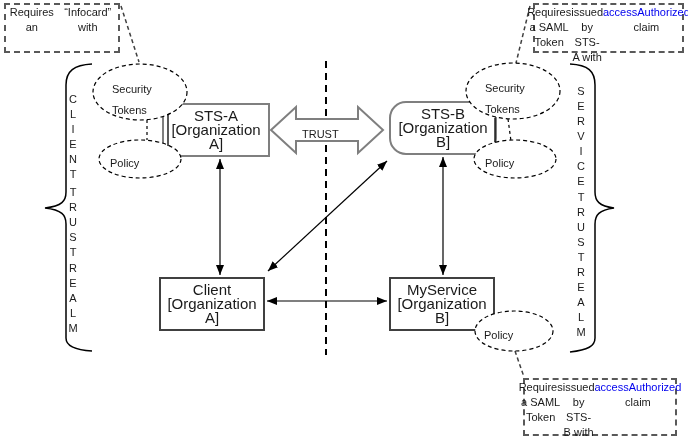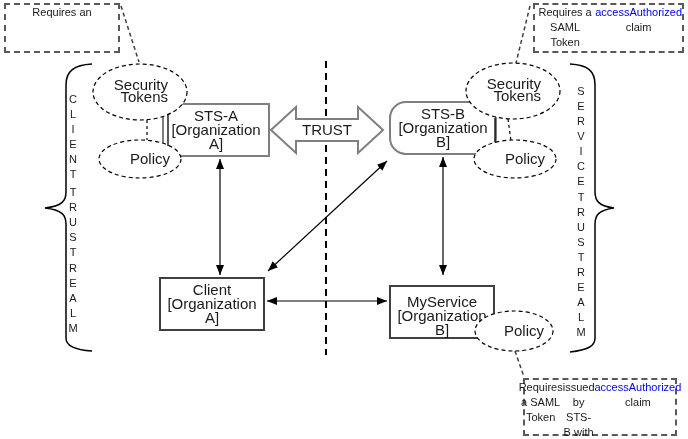--- a/index.html
+++ b/index.html
@@ -4,21 +4,21 @@
 <style>
   html,body{margin:0;padding:0;background:#fff;}
   .stage{position:relative;width:688px;height:439px;background:#fff;
          font-family:"Liberation Sans",sans-serif;color:#1a1a1a;overflow:hidden;}
   svg.overlay{position:absolute;left:0;top:0;z-index:2;pointer-events:none;}
   .box{position:absolute;z-index:1;background:#fff;display:flex;flex-direction:column;
        align-items:center;justify-content:center;text-align:center;
        font-size:15px;line-height:14px;}
   .box.sts{border:2px solid #7f7f7f;}
   .box.app{border:2px solid #404040;}
-  .label{position:absolute;z-index:3;font-size:15px;line-height:12px;text-align:right;}
+  .label{position:absolute;z-index:3;font-size:11px;line-height:21px;text-align:left;}
   .callout{position:absolute;z-index:3;background:#fff;border:2px dashed #595959;
            font-size:11px;line-height:15px;text-align:center;
            display:flex;flex-direction:row;justify-content:center;}
   .claim{color:#0000ee;}
   .vword{position:absolute;z-index:3;writing-mode:vertical-lr;text-orientation:upright;
          font-size:11px;letter-spacing:3px;width:15px;text-align:left;line-height:15px;}
 </style>
 </head>
 <body>
 
@@ -29,21 +29,21 @@
     <span>[Organization A]</span>
   </div>
   <div class="box sts" style="left:389px;top:101px;width:104px;height:50px;border-radius:17px;">
     <span>STS-B</span>
     <span>[Organization B]</span>
   </div>
   <div class="box app" style="left:159px;top:277px;width:102px;height:50px;">
     <span>Client</span>
     <span>[Organization A]</span>
   </div>
-  <div class="box app" style="left:389px;top:285px;width:102px;height:50px;justify-content:flex-end;">
+  <div class="box app" style="left:389px;top:277px;width:102px;height:50px;">
     <span>MyService</span>
     <span>[Organization B]</span>
   </div>
 
   <svg class="overlay" width="688" height="439" viewBox="0 0 688 439">
     <defs>
       <marker id="ah" markerWidth="10" markerHeight="8" refX="10" refY="4" orient="auto-start-reverse" markerUnits="userSpaceOnUse">
         <path d="M0,0 L10,4 L0,8 z" fill="#000"></path>
       </marker>
     </defs>
@@ -86,24 +86,26 @@
 
   <div class="vword" style="left:65px;top:93px;">CLIENT</div>
   <div class="vword" style="left:65px;top:186px;">TRUST</div>
   <div class="vword" style="left:65px;top:262px;">REALM</div>
   <div class="vword" style="left:573px;top:85px;">SERVICE</div>
   <div class="vword" style="left:573px;top:191px;">TRUST</div>
   <div class="vword" style="left:573px;top:266px;">REALM</div>
 
   <div class="callout" style="left:4px;top:3px;width:112px;height:46px;">
     <div>Requires an</div>
+    <div>“Infocard” with</div>
   </div>
 
   <div class="callout" style="left:533px;top:3px;width:147px;height:46px;">
     <div>Requires a SAML Token</div>
+    <div>issued by STS-A with</div>
     <div><span class="claim">accessAuthorized</span><span> claim</span></div>
   </div>
 
   <div class="callout" style="left:523px;top:378px;width:150px;height:54px;">
     <div>Requires a SAML Token</div>
     <div>issued by STS-B with</div>
     <div><span class="claim">accessAuthorized</span><span> claim</span></div>
   </div>
 
 </div>

